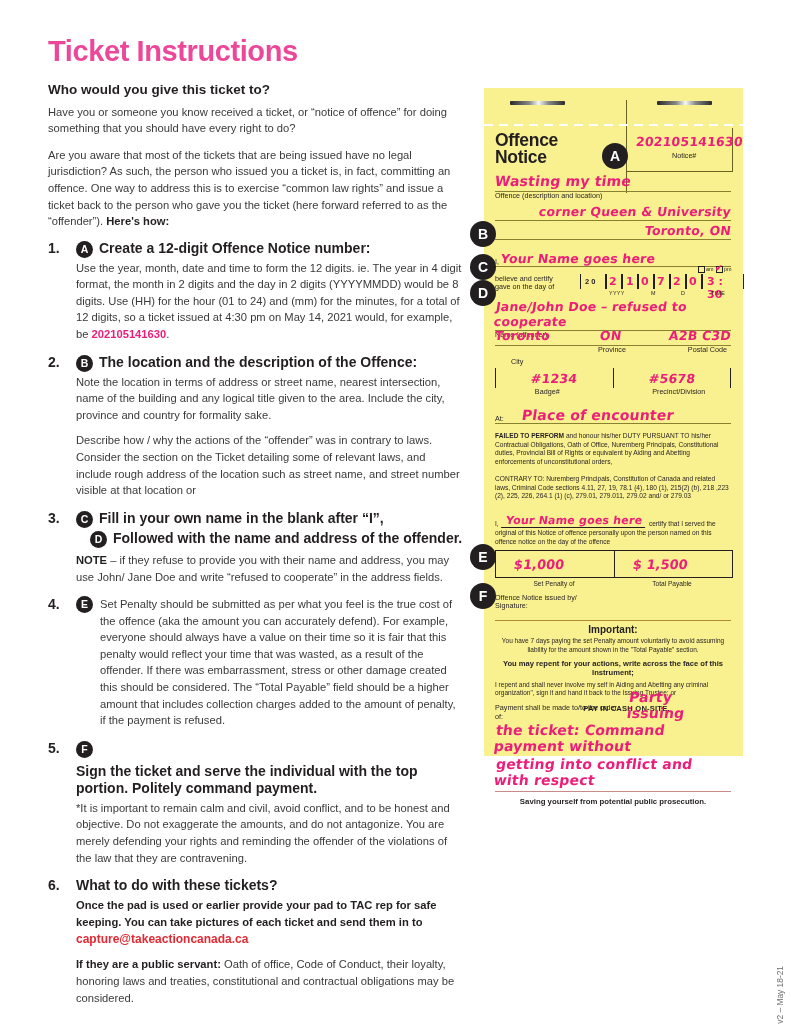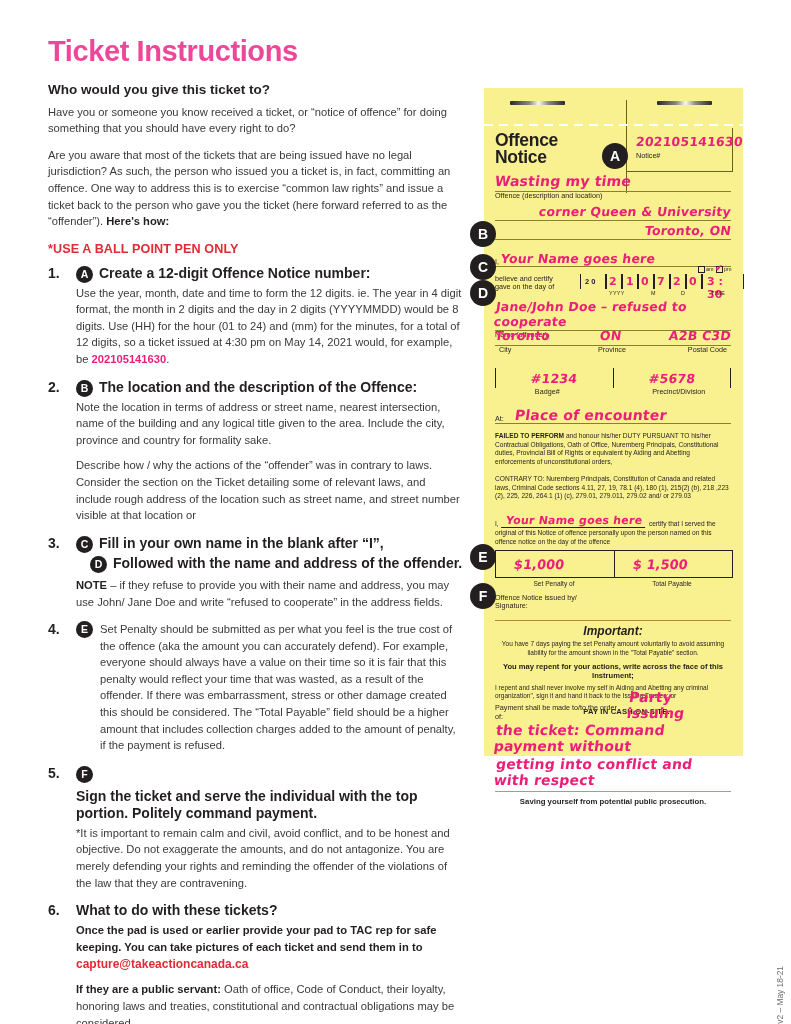--- a/index.html
+++ b/index.html
@@ -90,21 +90,21 @@
   }
   .notice-no{
     position:absolute;left:152px;top:44px;width:96px;
   }
   .hand{
     color:#ec1e79;font-weight:bold;
     font-family:"DejaVu Sans",sans-serif;
     letter-spacing:0.2px;
   }
   .hand-notice{font-size:12.5px;transform:skewX(-6deg);display:inline-block;}
-  .notice-lbl{font-size:7.2px;color:#231f20;margin-top:1px;}
+  .notice-lbl{font-size:7.2px;color:#231f20;margin-top:1px;margin-left:36px;}
   .notice-box{
     position:absolute;left:142px;top:40px;width:106px;height:43px;
     border-right:1px solid #6a6320;border-bottom:1px solid #6a6320;
   }
 
   .t-row{position:absolute;left:11px;width:236px;}
   .hline{height:1px;background:#8a8130;width:100%;}
   .tiny{font-size:6.6px;color:#231f20;line-height:1.15;}
   .tiny2{font-size:7.2px;color:#231f20;line-height:1.15;}
 
@@ -132,21 +132,21 @@
   .amt-table{
     position:absolute;left:11px;width:236px;height:26px;border:1px solid #231f20;
     display:flex;
   }
   .amt-cell{flex:1;position:relative;display:flex;align-items:center;}
   .amt-cell + .amt-cell{border-left:1px solid #231f20;}
   .amt-val{font-size:13px;font-weight:bold;color:#ec1e79;font-family:"DejaVu Sans",sans-serif;
            transform:skewX(-8deg);margin-left:18px;}
   .amt-lbls{position:absolute;left:11px;width:236px;display:flex;font-size:6.6px;}
   .amt-lbls span{flex:1;text-align:center;}
-  .imp-h{font-size:12px;font-weight:bold;text-align:center;font-style:italic;}
+  .imp-h{font-size:10px;font-weight:bold;text-align:center;}
   .imp-b{font-size:6.5px;line-height:1.35;text-align:center;}
   .imp-m{font-size:7.6px;font-weight:bold;text-align:center;line-height:1.25;}
   .imp-l{font-size:6.5px;line-height:1.35;}
   .paycash{font-size:7.6px;font-weight:bold;text-align:center;letter-spacing:.2px;}
   .saving{font-size:7.8px;font-weight:bold;text-align:center;}
 
   
   .marker{
     position:absolute;width:26px;height:26px;border-radius:50%;
     background:#231f20;color:#fff;display:flex;align-items:center;justify-content:center;
@@ -173,21 +173,20 @@
 
 <div class="page">
 
   <div class="col-left">
 
     <h1 class="title">Ticket Instructions</h1>
 
     <h2 class="subhead">Who would you give this ticket to?</h2>
     <p class="body">Have you or someone you know received a ticket, or “notice of offence” for doing something that you should have every right to do?</p>
     <p class="body"><span>Are you aware that most of the tickets that are being issued have no legal jurisdiction? As such, the person who issued you a ticket is, in fact, committing an offence. One way to address this is to exercise “common law rights” and issue a ticket back to the person who gave you the ticket (here forward referred to as the “offender”). </span><b>Here's how:</b></p>
-    <div class="pen-warning">*USE A BALL POINT PEN ONLY</div>
 
     <div class="item">
       <span class="num">1.</span>
       <div class="item-head">
         <span class="badge">A</span>
         <span class="htext">Create a 12-digit Offence Notice number:</span>
       </div>
       <div class="item-sub"><span>Use the year, month, date and time to form the 12 digits. ie. The year in 4 digit format, the month in 2 digits and the day in 2 digits (YYYYMMDD) would be 8 digits. Use (HH) for the hour (01 to 24) and (mm) for the minutes, for a total of 12 digits, so a ticket issued at 4:30 pm on May 14, 2021 would, for example, be </span><span class="pinkno">202105141630</span><span>.</span></div>
     </div>
 
@@ -326,21 +325,21 @@
       </div>
 
       <div class="t-row" style="top:240px;">
         <div style="position:relative;height:17px;">
           <span class="hand hw-b" style="position:absolute;left:0;top:0;">Toronto</span>
           <span class="hand hw-b" style="position:absolute;left:105px;top:0;">ON</span>
           <span class="hand hw-b" style="position:absolute;right:0;top:0;">A2B C3D</span>
         </div>
         <div class="hline"></div>
         <div style="position:relative;height:9px;">
-          <span class="tiny2" style="position:absolute;left:4px;">City</span>
+          <span class="tiny2" style="position:absolute;left:16px;margin-top:12px;">City</span>
           <span class="tiny2" style="position:absolute;left:103px;">Province</span>
           <span class="tiny2" style="position:absolute;right:4px;">Postal Code</span>
         </div>
       </div>
 
       <div class="t-row" style="top:280px;">
         <div style="display:flex;height:20px;border-left:1px solid #231f20;border-right:1px solid #231f20;">
           <div style="flex:1;border-right:1px solid #231f20;display:flex;align-items:center;justify-content:center;">
             <span class="hand hw-b">#1234</span>
           </div>
@@ -348,21 +347,21 @@
             <span class="hand hw-b">#5678</span>
           </div>
         </div>
         <div style="display:flex;gap:27px;">
           <span class="tiny2" style="flex:1;text-align:center;">Badge#</span>
           <span class="tiny2" style="flex:1;text-align:center;">Precinct/Division</span>
         </div>
       </div>
 
       <div class="t-row" style="top:319px;">
-        <div style="display:flex;align-items:flex-end;gap:11px;">
+        <div style="display:flex;align-items:flex-end;gap:18px;">
           <span class="tiny2">At:</span>
           <span class="hand hw-a">Place of encounter</span>
         </div>
         <div class="hline"></div>
       </div>
 
       <div class="legal" style="top:344px;">
         <b>FAILED TO PERFORM</b><span> and honour his/her DUTY PURSUANT TO his/her Contractual Obligations, Oath of Office, Nuremberg Principals, Constitutional duties, Provincial Bill of Rights or equivalent by Aiding and Abetting enforcements of unconstitutional orders,</span>
       </div>
       <div class="legal" style="top:387px;">CONTRARY TO: Nuremberg Principals, Constitution of Canada and related laws, Criminal Code sections 4.11, 27, 19, 78.1 (4), 180 (1), 215(2) (b), 218 ,223 (2), 225, 226, 264.1 (1) (c), 279.01, 279.011, 279.02 and/ or 279.03</div>

